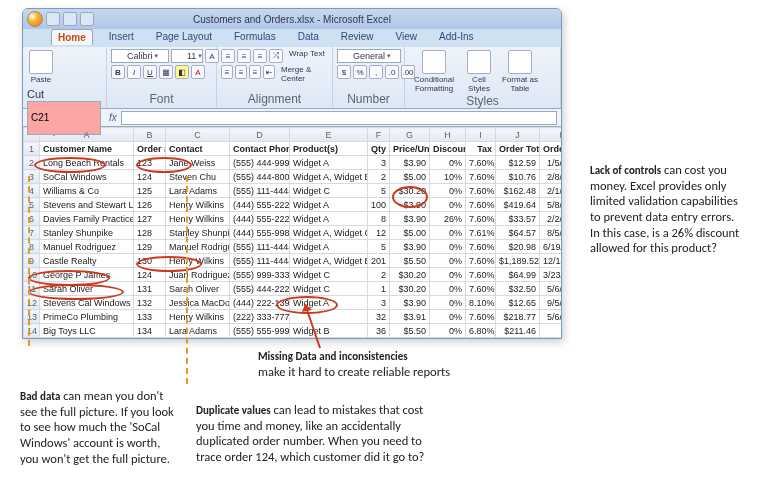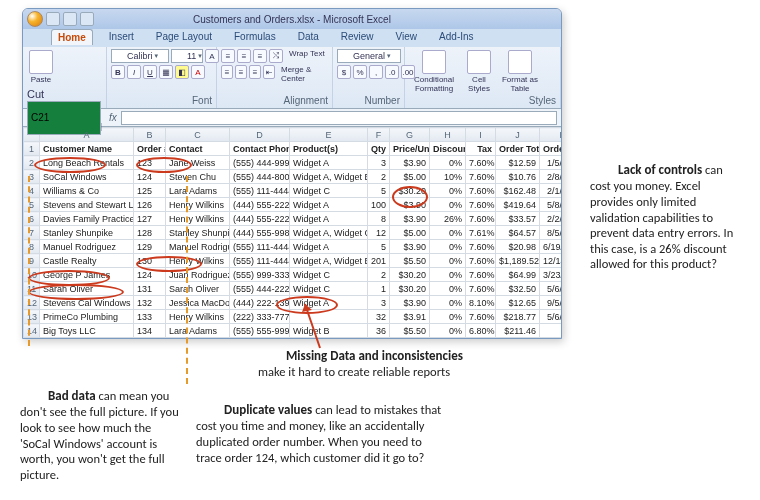--- a/index.html
+++ b/index.html
@@ -12,36 +12,36 @@
   .titlebar .title { position: absolute; left: 0; right: 0; text-align: center; pointer-events: none; }
   .tabs { height: 18px; background: #cfe0f2; display: flex; align-items: flex-start; padding-left: 28px; gap: 10px; font-size: 10px; color: #2b4b78; }
   .tab { padding: 2px 6px; cursor: pointer; }
   .tab.active { background: #f2f6fb; border: 1px solid #9ab; border-bottom: none; border-radius: 3px 3px 0 0; color: #c64b0a; font-weight: 600; }
   .ribbon { height: 62px; background: linear-gradient(#eef3fa,#dde8f5); border-bottom: 1px solid #9ab; display: flex; font-size: 9px; color: #335; }
   .rgroup { border-right: 1px solid #c3d2e5; padding: 2px 4px; display: flex; flex-direction: column; justify-content: space-between; }
   .rgroup .gbody { display: flex; gap: 3px; align-items: center; flex-wrap: wrap; }
   .rbtn { display: flex; flex-direction: column; align-items: center; font-size: 8px; color: #335; padding: 1px 2px; cursor: pointer; }
   .ricon { width: 16px; height: 16px; background: #fff; border: 1px solid #aac; border-radius: 2px; margin-bottom: 1px; }
   .ricon.big { width: 24px; height: 24px; }
-  .glabel { text-align: right; font-size: 10px; color: #567; }
+  .glabel { text-align: center; font-size: 12px; color: #567; }
   .combo { height: 14px; border: 1px solid #9ab; background: #fff; font-size: 9px; padding: 0 15px; display: flex; align-items: center; justify-content: space-between; }
   .chev { font-size: 7px; color: #567; margin-left: 2px; }
   .smbtn { width: 14px; height: 14px; border: 1px solid #aac; background: #f7faff; border-radius: 2px; display: inline-flex; align-items: center; justify-content: center; font-size: 8px; cursor: pointer; }
   .fbar { height: 18px; background: #eef3fa; border-bottom: 1px solid #9ab; display: flex; align-items: center; font-size: 10px; }
-  .namebox { width: 74px; height: 14px; border: 1px solid #9ab; background: #15803d; margin: 0 4px; padding: 16px 3px; display: flex; align-items: center; }
+  .namebox { width: 74px; height: 14px; border: 1px solid #9ab; background: #fca5a5; margin: 0 4px; padding: 16px 3px; display: flex; align-items: center; }
   .fx { color: #567; margin: 0 4px; font-style: italic; }
   .grid { background: #fff; font-size: 9px; color: #222; }
   table.sheet { border-collapse: collapse; table-layout: fixed; width: 100%; }
   .sheet th, .sheet td { border: 1px solid #d5dbe3; padding: 1px 3px; height: 14px; overflow: hidden; white-space: nowrap; }
   .sheet thead th { background: linear-gradient(#f4f7fb,#e3e9f1); color: #567; font-weight: normal; text-align: center; }
   .sheet tbody th { background: linear-gradient(#f4f7fb,#e3e9f1); color: #567; font-weight: normal; text-align: center; width: 16px; }
   .hdr td { font-weight: 600; background: #fff; }
   .r { text-align: right; }
   .annot { position: absolute; font-family: Calibri, sans-serif; font-size: 12.5px; color: #222; line-height: 1.25; }
-  .annot h4 { font-size: 13px; font-weight: 700; display: inline; margin-left: 28px; }
+  .annot h4 { font-size: 11px; font-weight: 700; display: inline; }
   .circle { position: absolute; border: 2px solid #cc3a1e; border-radius: 50%; pointer-events: none; }
   .dashv { position: absolute; border-left: 2px dashed #e69a2b; pointer-events: none; }
   .arrow-line { position: absolute; pointer-events: none; }
 </style>
 </head>
 <body>
 
 <div class="excel">
   <div class="titlebar">
     <div class="qat">

